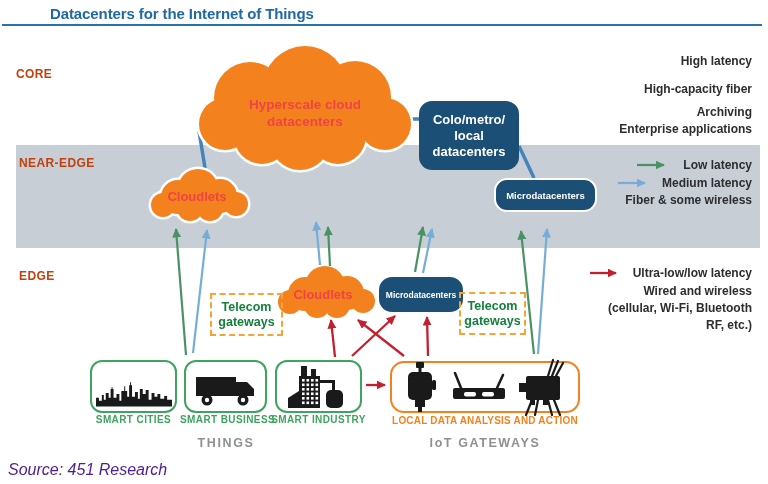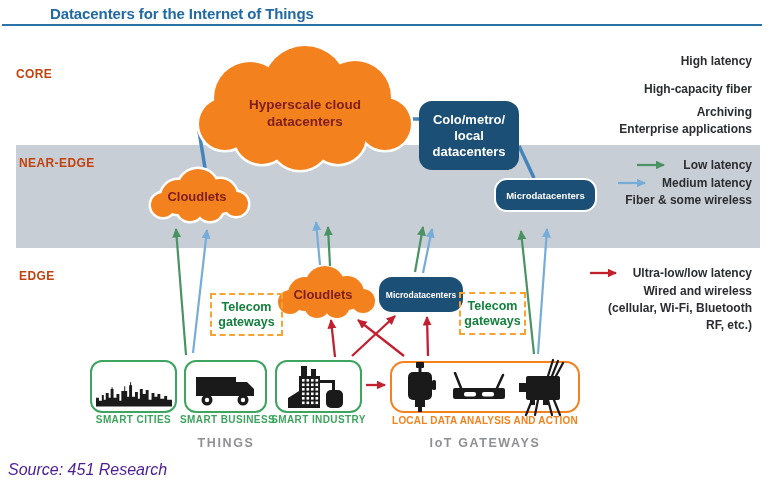--- a/index.html
+++ b/index.html
@@ -4,21 +4,21 @@
 <style>
   html,body{margin:0;padding:0;background:#fff;}
   .stage{position:relative;width:768px;height:484px;background:#fff;overflow:hidden;
          font-family:"Liberation Sans",sans-serif;}
   .abs{position:absolute;}
   .title{color:#2169A3;font-weight:bold;font-size:15px;letter-spacing:-0.1px;}
   .rule{height:2px;background:#2A72A8;}
   .band{background:#C8CED6;}
   .layer-label{font-weight:bold;font-size:12px;color:#c2410c;letter-spacing:.4px;}
   .legend{font-weight:bold;font-size:12px;color:#2B2D30;text-align:right;white-space:nowrap;}
-  .cloud-text{color:#7f1d1d;font-weight:bold;text-align:center;white-space:pre-line;}
+  .cloud-text{color:#ef4444;font-weight:bold;text-align:center;white-space:pre-line;}
   .bluebox{background:#1C4F75;color:#fff;font-weight:bold;text-align:center;
            display:flex;align-items:center;justify-content:center;white-space:pre-line;box-sizing:border-box;border-radius:13px;}
   .dashedbox{border:2px dashed #F7A233;color:#15803d;font-weight:bold;font-size:12.5px;text-align:center;
            display:flex;align-items:center;justify-content:center;white-space:pre-line;line-height:15px;box-sizing:border-box;}
   .greenbox{border:2.5px solid #3EA45F;border-radius:12px;box-sizing:border-box;background:#fff;}
   .orangebox{border:2.5px solid #F3821E;border-radius:14px;box-sizing:border-box;background:#fff;}
   .thing-label{color:#3EA45F;font-weight:bold;font-size:10px;letter-spacing:.4px;text-align:center;white-space:nowrap;}
   .group-label{color:#8E9093;font-weight:bold;font-size:12.5px;letter-spacing:1.6px;text-align:center;}
   .banner-label{color:#F3821E;font-weight:bold;font-size:10px;letter-spacing:.2px;text-align:center;white-space:nowrap;}
   .source{color:#4c1d95;font-style:italic;font-size:16px;}

